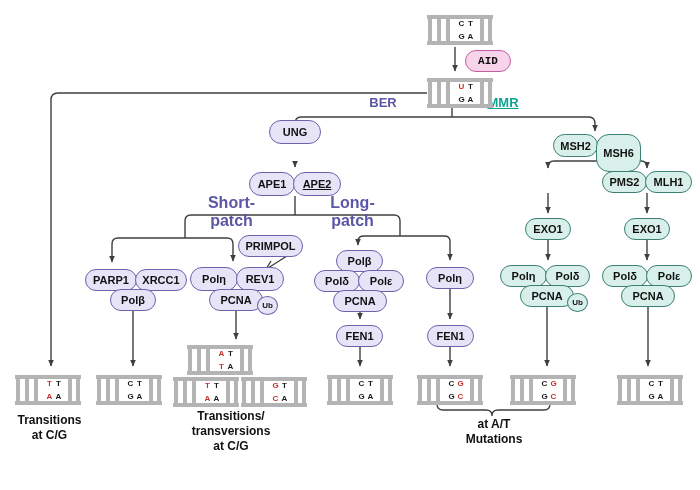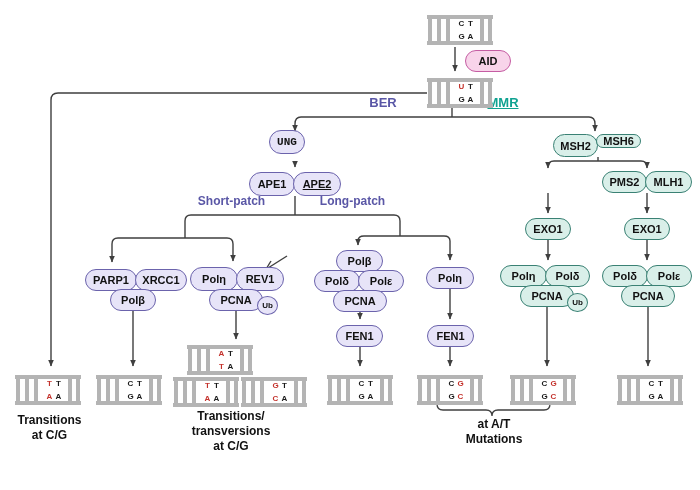--- a/index.html
+++ b/index.html
@@ -14,21 +14,21 @@
         white-space:nowrap;}
   .ber{background:#E7E4F8;border:1.6px solid #6B63AC;}
   .mmr{background:#D9EFE9;border:1.6px solid #3A8174;}
   .aid{background:#F8D4EA;border:1.6px solid #C55DA3;}
   .ub{border-radius:50%;font-size:8px;}
 
   .plabel{position:absolute;font-weight:bold;text-align:center;}
   .lab-rep{color:#ED8F55;font-size:12px;}
   .lab-ber{color:#5A57A6;font-size:13px;}
   .lab-mmr{color:#0FA291;font-size:13px;text-decoration:underline;}
-  .lab-patch{color:#5A57A6;font-size:12px;}
+  .lab-patch{color:#5A57A6;font-size:16px;}
   .outcome{position:absolute;font-weight:bold;font-size:12px;color:#111;
            text-align:center;line-height:15px;}
   .outcome span{display:block;}
 
   .ladder{position:absolute;width:66px;height:30px;}
   .ladder i{display:block;position:absolute;background:#B4B4B4;}
   .rail{left:0;right:0;height:4px;}
   .rt{top:0;} .rb{bottom:0;}
   .rung{top:3px;bottom:3px;width:4px;}
   .bases{position:absolute;left:30px;top:2px;display:grid;
@@ -84,45 +84,46 @@
     <path class="ln" marker-end="url(#ah)" d="M648 307 V366"></path>
 
     <path class="brace" d="M437 404 Q437 410 443 410 H486 Q492 410 492 416 Q492 410 498 410 H544 Q550 410 550 404"></path>
   </svg>
 
   <div class="plabel lab-ber" style="left:358px;top:95px;width:50px;">BER</div>
   <div class="plabel lab-mmr" style="left:478px;top:95px;width:50px;">MMR</div>
   <div class="plabel lab-patch" style="left:194px;top:194px;width:75px;">Short-patch</div>
   <div class="plabel lab-patch" style="left:315px;top:194px;width:75px;">Long-patch</div>
 
-  <div class="node aid" style="left:465px;top:50px;width:46px;height:22px;">AID</div>
-  <div class="node ber" style="left:269px;top:130px;width:36px;height:24px;font-family:Liberation Mono, monospace;">UNG</div>
+  <div class="node aid" style="left:465px;top:50px;width:46px;height:22px;font-family:Liberation Mono, monospace;">AID</div>
+  <div class="node ber" style="left:269px;top:120px;width:52px;height:24px;">UNG</div>
   <div class="node ber" style="left:249px;top:172px;width:46px;height:24px;">APE1</div>
   <div class="node ber" style="left:293px;top:172px;width:48px;height:24px;text-decoration:underline;">APE2</div>
+  <div class="node ber" style="left:238px;top:235px;width:65px;height:22px;">PRIMPOL</div>
 
   <div class="node ber" style="left:85px;top:269px;width:52px;height:22px;">PARP1</div>
   <div class="node ber" style="left:135px;top:269px;width:52px;height:22px;">XRCC1</div>
   <div class="node ber" style="left:110px;top:289px;width:46px;height:22px;">Polβ</div>
 
   <div class="node ber" style="left:190px;top:267px;width:48px;height:24px;">Polη</div>
   <div class="node ber" style="left:236px;top:267px;width:48px;height:24px;">REV1</div>
   <div class="node ber" style="left:209px;top:289px;width:54px;height:22px;">PCNA</div>
   <div class="node ber ub" style="left:257px;top:296px;width:21px;height:19px;">Ub</div>
 
   <div class="node ber" style="left:336px;top:250px;width:47px;height:22px;">Polβ</div>
   <div class="node ber" style="left:314px;top:270px;width:46px;height:22px;">Polδ</div>
   <div class="node ber" style="left:358px;top:270px;width:46px;height:22px;">Polε</div>
   <div class="node ber" style="left:333px;top:290px;width:54px;height:22px;">PCNA</div>
   <div class="node ber" style="left:336px;top:325px;width:47px;height:22px;">FEN1</div>
 
   <div class="node ber" style="left:426px;top:267px;width:48px;height:22px;">Polη</div>
   <div class="node ber" style="left:427px;top:325px;width:47px;height:22px;">FEN1</div>
 
   <div class="node mmr" style="left:553px;top:134px;width:45px;height:23px;">MSH2</div>
-  <div class="node mmr" style="left:596px;top:134px;width:45px;height:14px;">MSH6</div>
+  <div class="node mmr" style="left:596px;top:134px;width:45px;height:38px;">MSH6</div>
   <div class="node mmr" style="left:602px;top:171px;width:45px;height:22px;">PMS2</div>
   <div class="node mmr" style="left:645px;top:171px;width:47px;height:22px;">MLH1</div>
   <div class="node mmr" style="left:525px;top:218px;width:46px;height:22px;">EXO1</div>
   <div class="node mmr" style="left:624px;top:218px;width:46px;height:22px;">EXO1</div>
 
   <div class="node mmr" style="left:500px;top:265px;width:47px;height:22px;">Polη</div>
   <div class="node mmr" style="left:545px;top:265px;width:45px;height:22px;">Polδ</div>
   <div class="node mmr" style="left:520px;top:285px;width:54px;height:22px;">PCNA</div>
   <div class="node mmr ub" style="left:567px;top:293px;width:21px;height:19px;">Ub</div>
 

